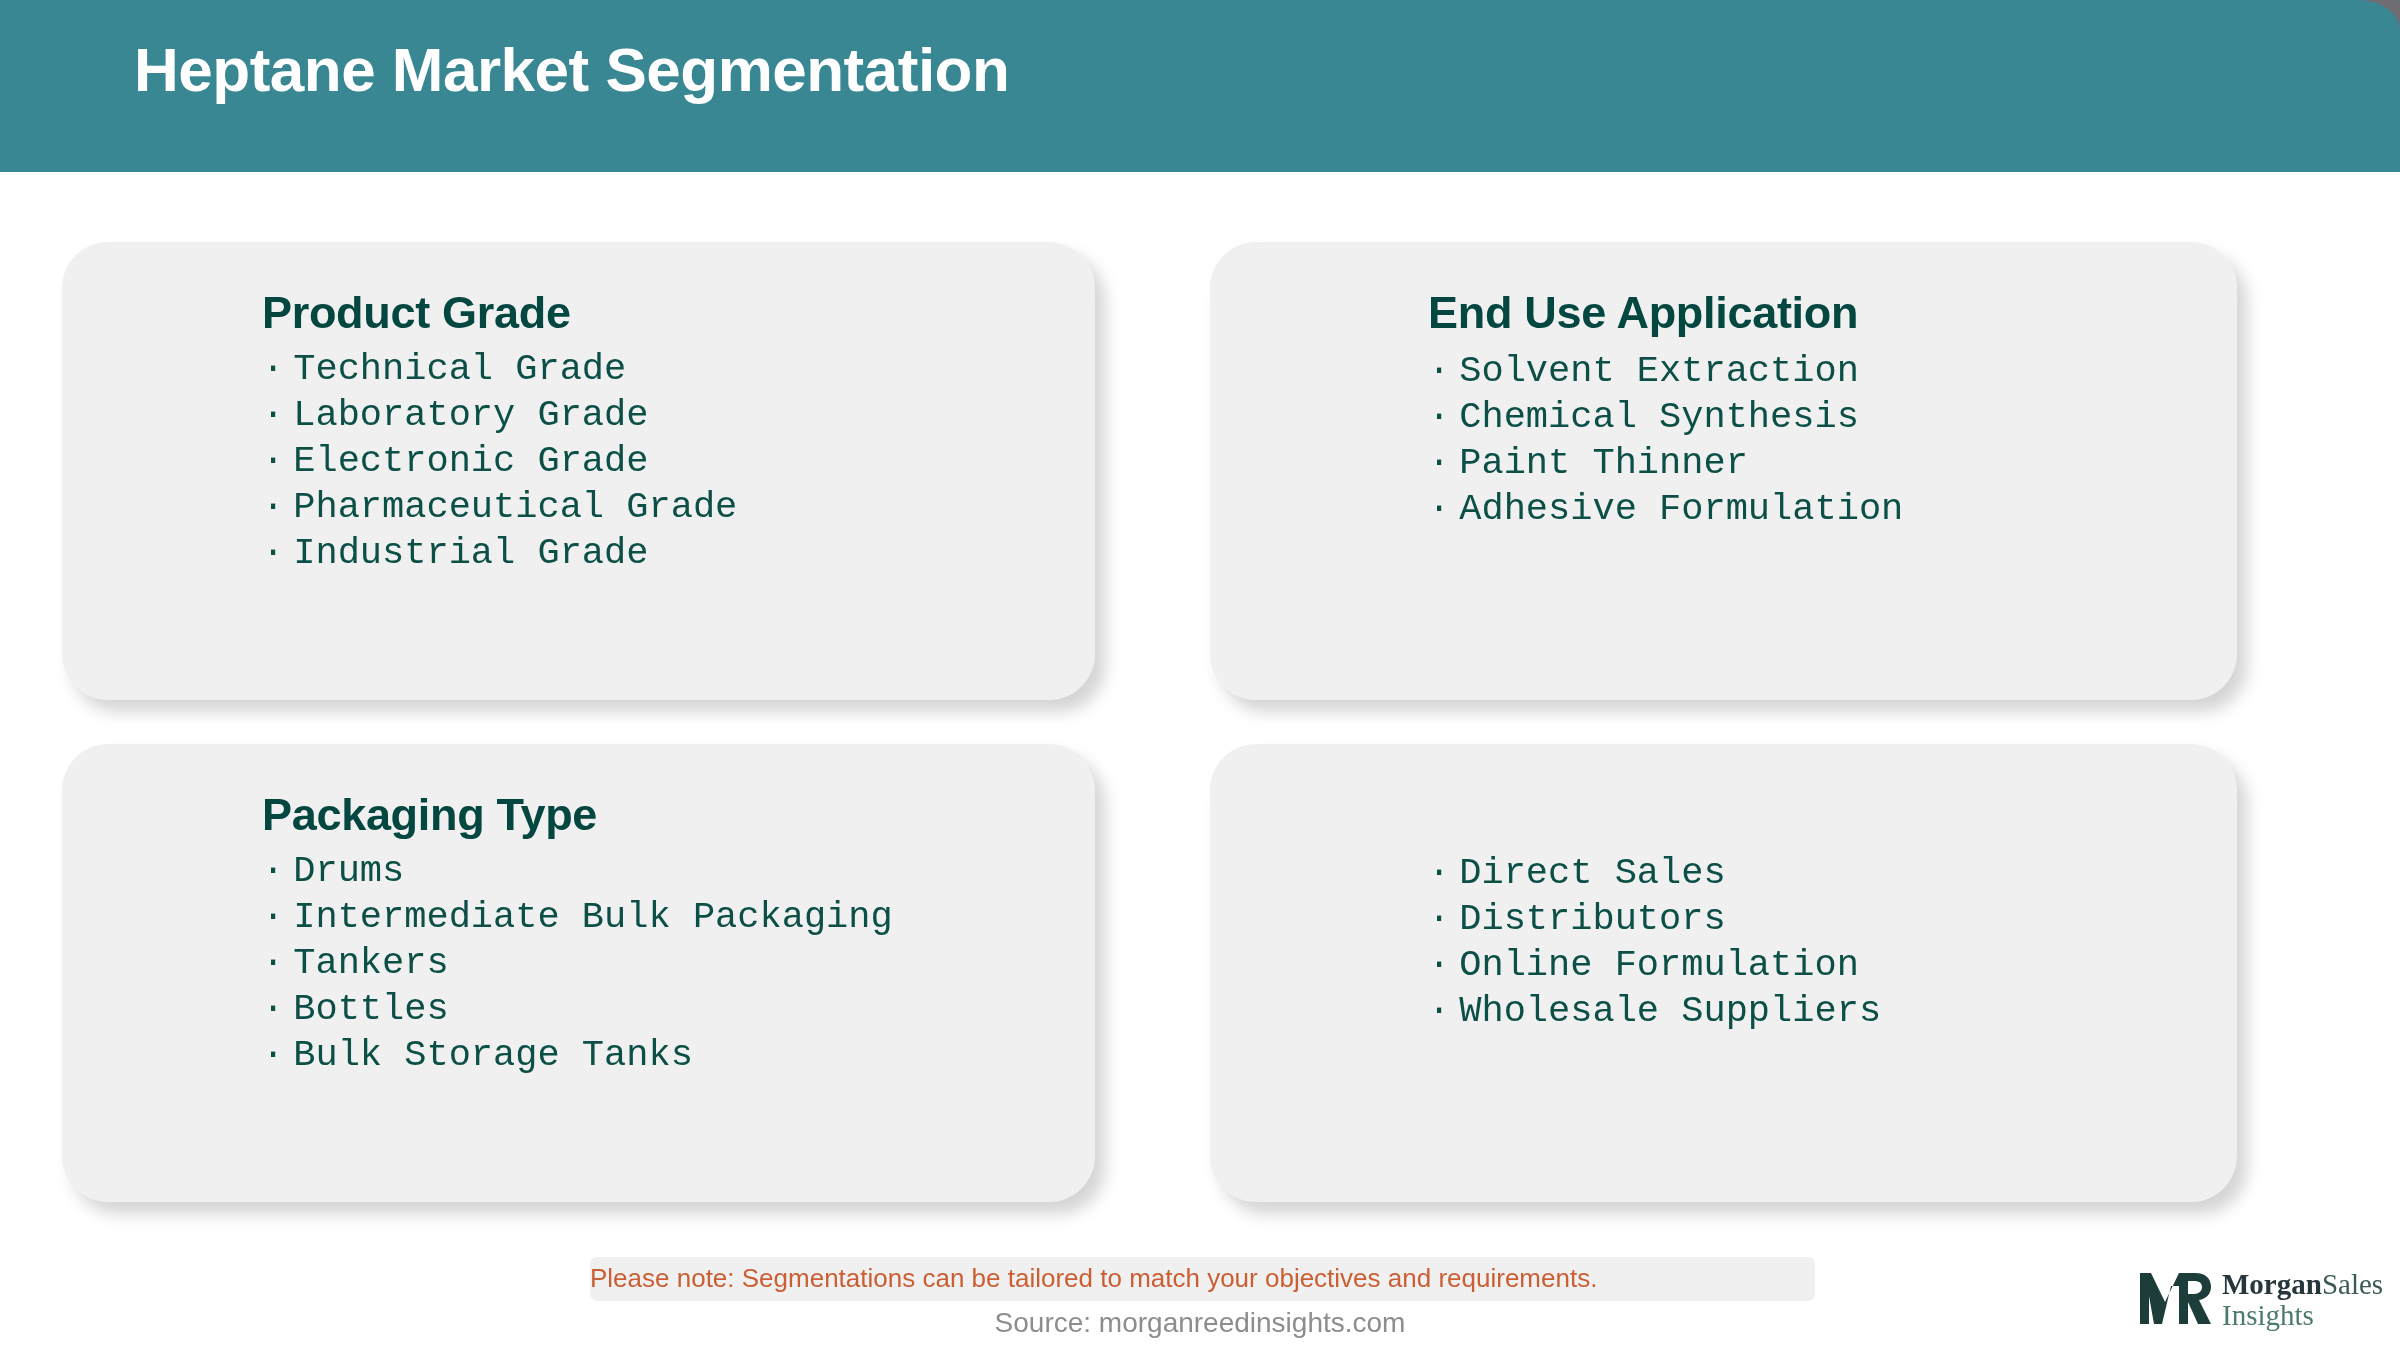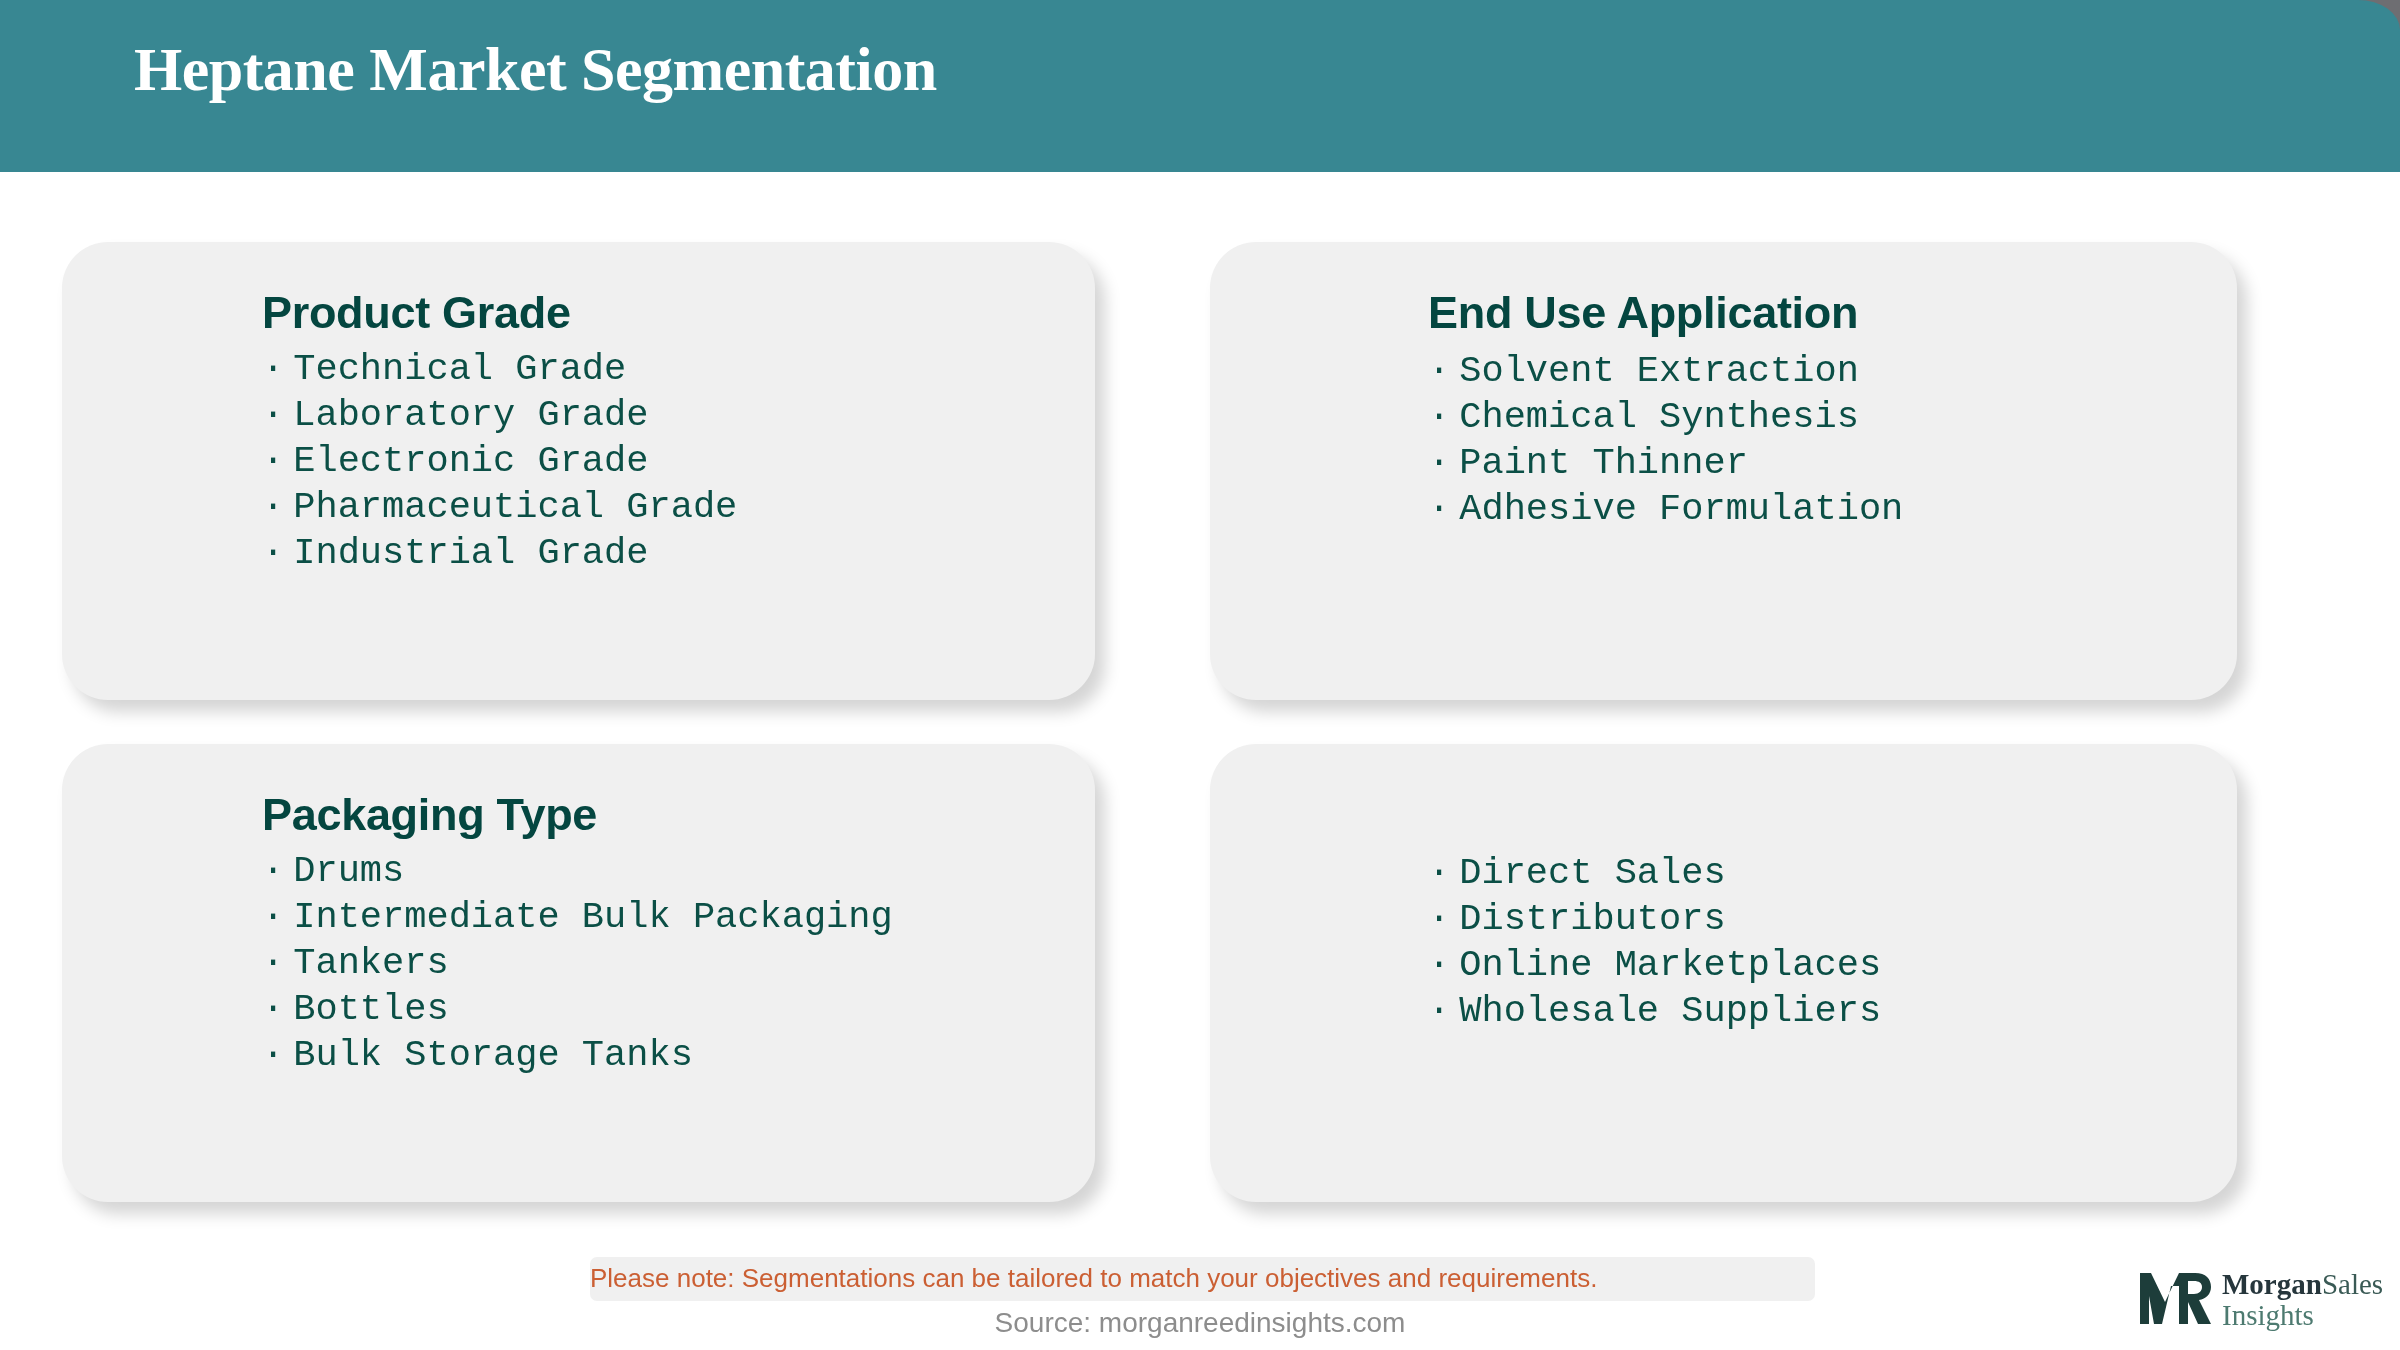--- a/index.html
+++ b/index.html
@@ -17,21 +17,20 @@
 
   
   .header {
     position: absolute;
     left: 0;
     top: 0;
     width: 2400px;
     height: 172px;
     background: #388792;
     overflow: hidden;
-    font-family: Liberation Serif, serif;
   }
   .header-corner {
     position: absolute;
     right: 0;
     top: 0;
     width: 46px;
     height: 30px;
     background: #6e6e72;
     border-bottom-left-radius: 46px 30px;
     z-index: 0;
@@ -237,21 +236,21 @@
         <li><span class="bullet-dot">·</span><span>Bulk Storage Tanks</span></li>
       </ul>
     </div>
   </div>
 
   <div class="card c4">
     <div class="card-inner">
       <ul class="card-list">
         <li><span class="bullet-dot">·</span><span>Direct Sales</span></li>
         <li><span class="bullet-dot">·</span><span>Distributors</span></li>
-        <li><span class="bullet-dot">·</span><span>Online Marketplaces</span></li>
+        <li><span class="bullet-dot">·</span><span>Online Formulation</span></li>
         <li><span class="bullet-dot">·</span><span>Wholesale Suppliers</span></li>
       </ul>
     </div>
   </div>
 
 </div>
 
 <div class="note-pill">
   <div class="note-text">Please note: Segmentations can be tailored to match your objectives and requirements.</div>
 </div>

